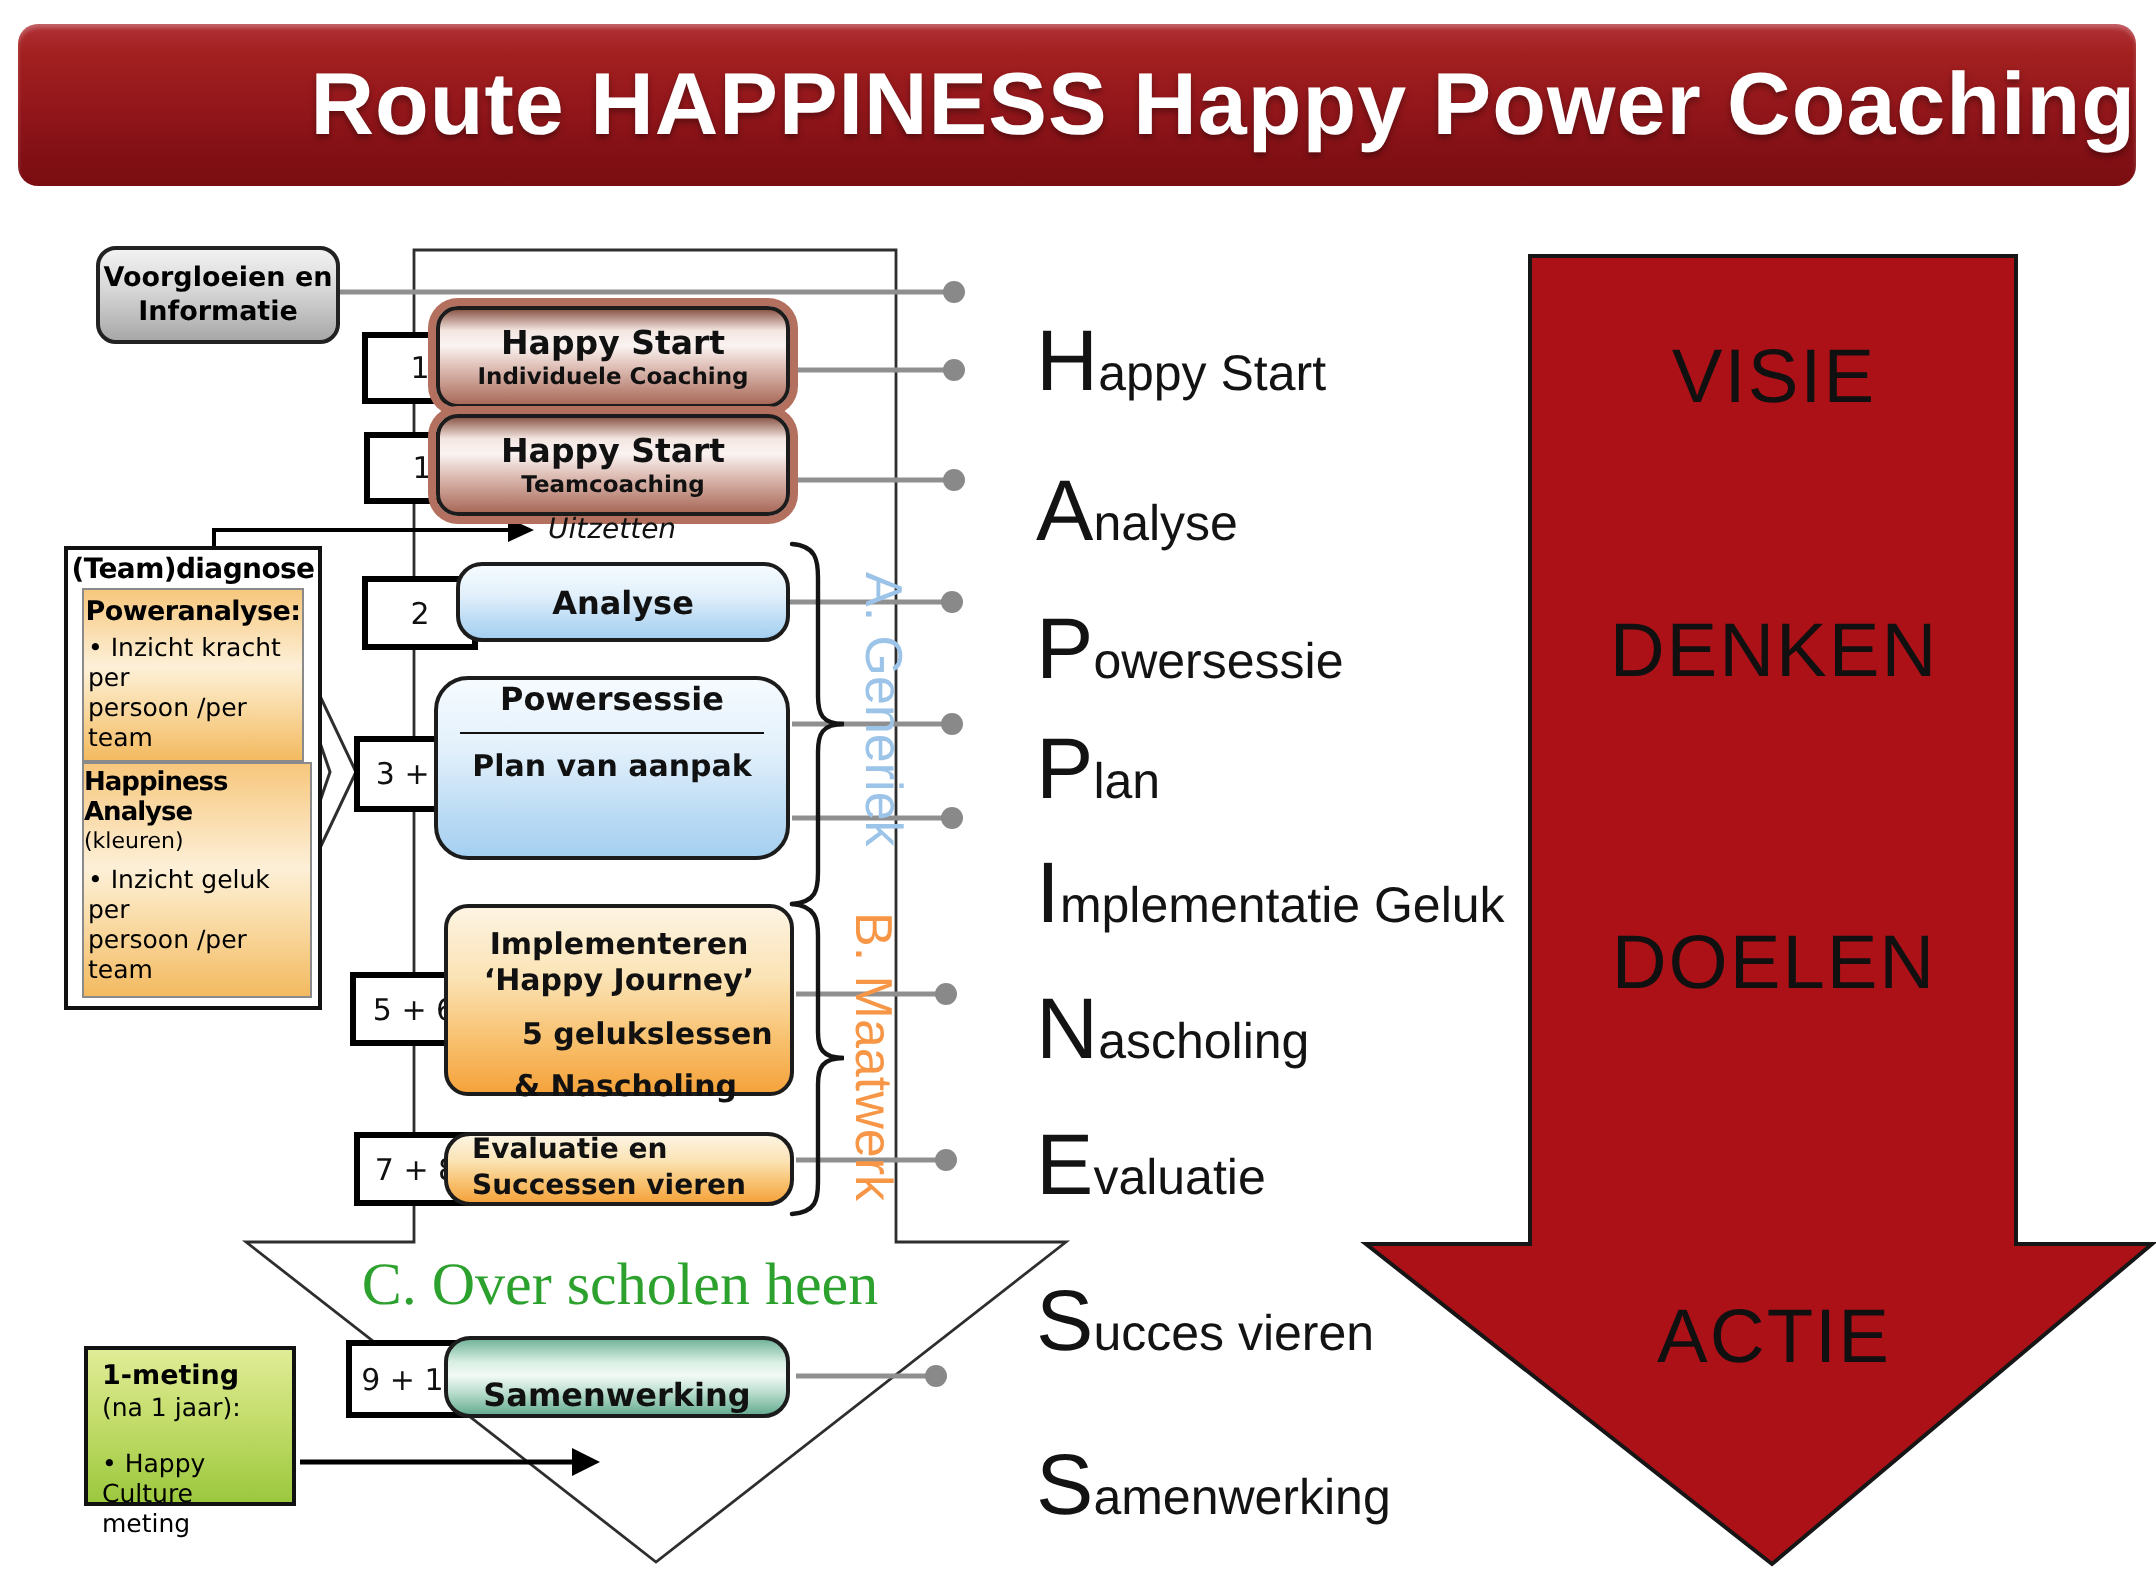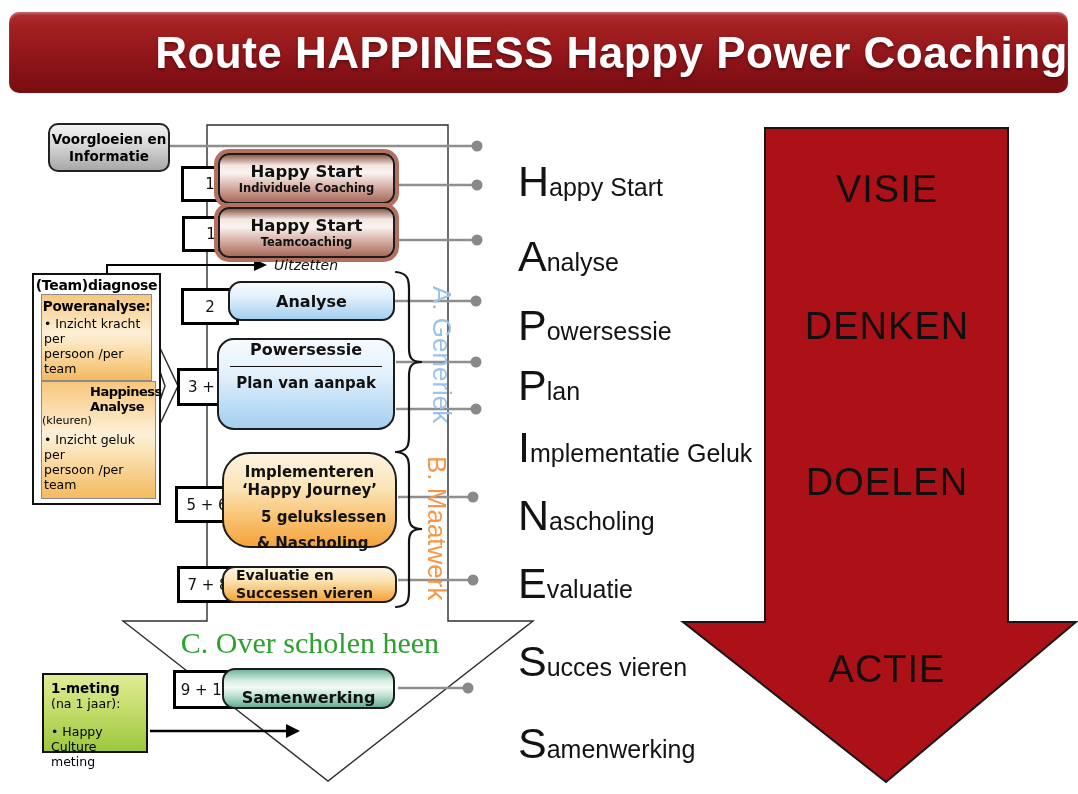--- a/index.html
+++ b/index.html
@@ -172,21 +172,21 @@
   <div class="abs fbox blue" style="left:228px;top:281px;width:167px;height:40px;display:flex;align-items:center;justify-content:center;box-sizing:border-box;">
     <div class="t1">Analyse</div>
   </div>
 
   <div class="abs fbox blue" style="left:217px;top:338px;width:178px;height:92px;border-radius:17px;box-sizing:border-box;display:flex;flex-direction:column;justify-content:flex-start;">
     <div class="t1">Powersessie</div>
     <div class="divider"></div>
     <div class="t1" style="font-size:15px;">Plan van aanpak</div>
   </div>
 
-  <div class="abs fbox orange" style="left:222px;top:452px;width:175px;height:96px;border-radius:28px;box-sizing:border-box;padding-top:9px;">
+  <div class="abs fbox orange" style="left:222px;top:452px;width:175px;height:96px;border-radius:12px;box-sizing:border-box;padding-top:9px;">
     <div class="t1" style="font-size:15px;">Implementeren</div>
     <div class="t1" style="font-size:15px;">‘Happy Journey’</div>
     <div class="t1" style="font-size:15px;text-align:left;padding-left:37px;margin-top:9px;">5 gelukslessen</div>
     <div class="t1" style="font-size:15px;text-align:left;padding-left:33px;margin-top:8px;">&amp; Nascholing</div>
   </div>
 
   <div class="abs fbox orange" style="left:222px;top:566px;width:175px;height:37px;box-sizing:border-box;display:flex;align-items:center;">
     <div class="t1" style="font-size:14px;white-space:pre-line;text-align:left;padding-left:12px;line-height:1.25;">Evaluatie en
 Successen vieren</div>
   </div>
@@ -196,21 +196,21 @@
   </div>
 
   <div class="abs panel">
     <div class="abs panel-title">(Team)diagnose</div>
     <div class="abs subbox" style="left:7px;top:19px;width:109px;height:85px;">
       <div class="hd" style="text-align:center;margin-top:3px;font-size:13.5px;">Poweranalyse:</div>
       <div class="bl abs" style="left:2px;bottom:4px;">• Inzicht kracht per
 persoon /per team</div>
     </div>
     <div class="abs subbox" style="left:7px;top:106px;width:113px;height:116px;">
-      <div class="hd" style="margin-top:2px;letter-spacing:-.5px;padding-left:48px;">Happiness Analyse</div>
+      <div class="hd" style="margin-top:2px;letter-spacing:-.5px;">Happiness Analyse</div>
       <div style="font-size:11px;">(kleuren)</div>
       <div class="bl abs" style="left:2px;bottom:6px;">• Inzicht geluk per
 persoon /per team</div>
     </div>
   </div>
 
   <div class="abs meting">
     <div class="hd">1-meting</div>
     <div class="sb">(na 1 jaar):</div>
     <div class="bl">• Happy Culture

